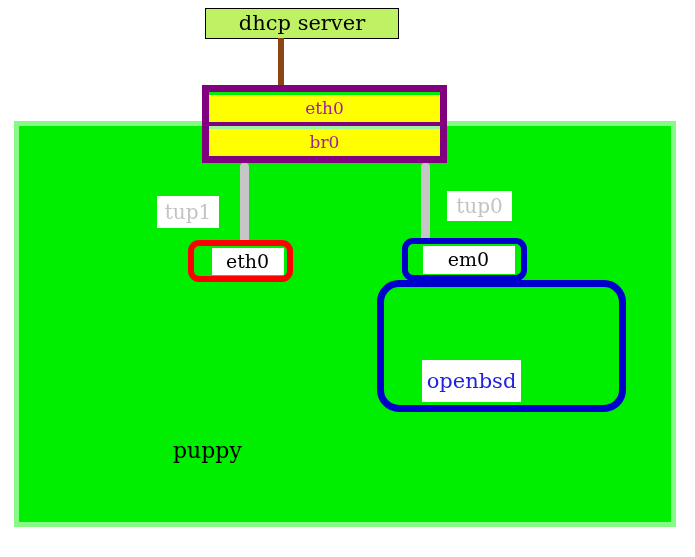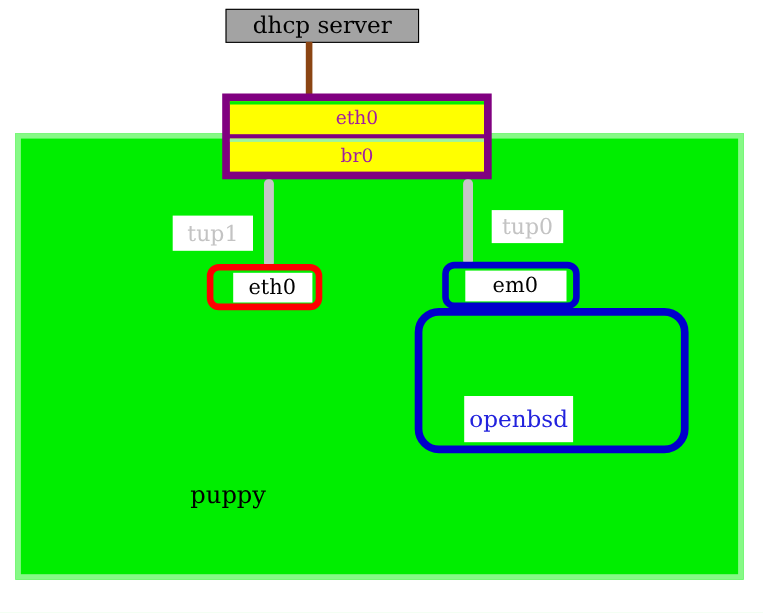--- a/index.html
+++ b/index.html
@@ -16,23 +16,23 @@
     height: 557px;
     background: #ffffff;
     overflow: hidden;
   }
 
   
   #dhcp-server {
     position: absolute;
     left: 205px;
     top: 8px;
-    width: 176px;
+    width: 194px;
     height: 31px;
-    background: #a3a3a3;
+    background: #bef264;
     border: 1px solid #000000;
     box-sizing: border-box;
     display: flex;
     align-items: center;
     justify-content: center;
   }
   #dhcp-server .lbl {
     font-size: 21px;
     color: #000000;
     line-height: 1;
@@ -127,21 +127,21 @@
     display: flex;
     align-items: center;
     justify-content: center;
     box-sizing: border-box;
   }
   .tap-label .lbl {
     font-size: 20px;
     color: #c3c3c3;
     line-height: 1;
   }
-  #tap-label-1 { left: 157px; top: 196px; width: 73px; height: 32px; }
+  #tap-label-1 { left: 157px; top: 196px; width: 62px; height: 32px; }
   #tap-label-0 { left: 447px; top: 191px; width: 65px; height: 30px; }
 
   
   .iface {
     position: absolute;
     background: #00ee00;
     border-radius: 11px;
     box-sizing: border-box;
     display: flex;
     align-items: center;

